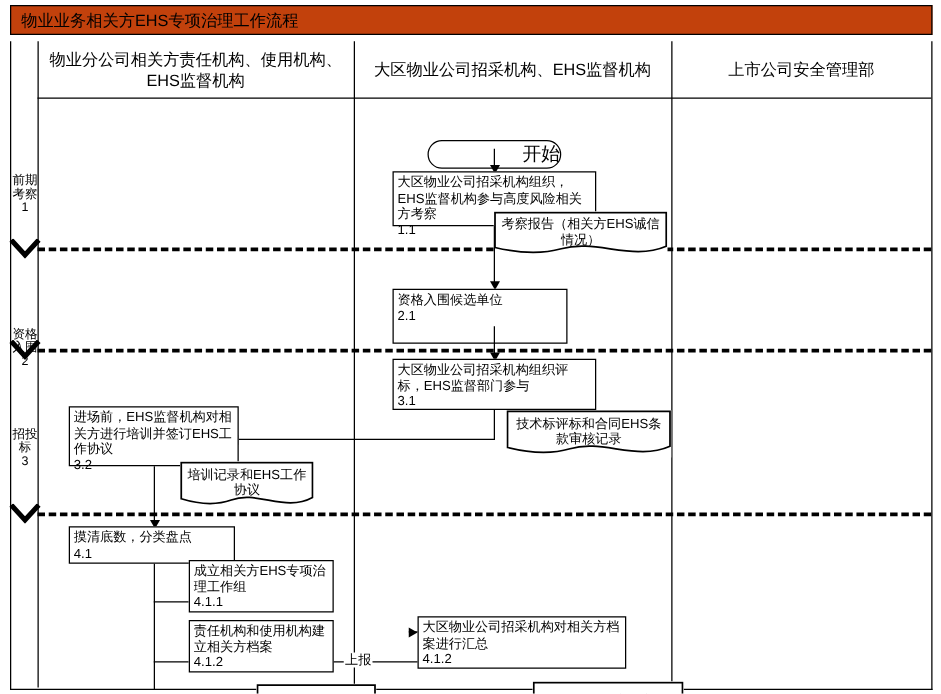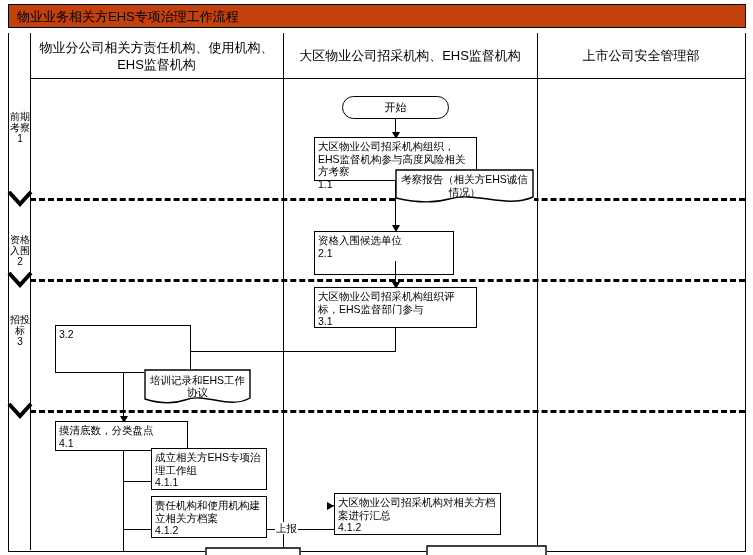--- a/index.html
+++ b/index.html
@@ -17,35 +17,35 @@
   .vline{position:absolute;width:0;border-left:1.3px solid #000;}
   
   .hline{position:absolute;height:0;border-top:1.3px solid #000;}
 
   
   .col-head{position:absolute;text-align:center;font-size:13px;line-height:17px;
     display:flex;align-items:center;justify-content:center;}
 
   
   .phase-label{position:absolute;width:20px;text-align:center;font-size:10px;
-    line-height:11px;letter-spacing:0;word-break:break-all;}
+    line-height:11px;letter-spacing:0;word-break:break-all;margin-top:28px;}
   .phase-label span{display:block;}
   .chev{position:absolute;width:26px;height:16px;}
 
   
   .dashline{position:absolute;height:0;border-top:3px dashed #000;}
 
   
   .shape{position:absolute;box-sizing:border-box;background:#fff;}
 
   .proc{border:1.4px solid #000;font-size:10.5px;line-height:12.5px;
     padding:2px 3px;text-align:left;}
 
-  .term{border:1.4px solid #000;border-radius:14px;font-size:11px;
-    display:flex;align-items:center;justify-content:center;}
+  .term{border:1.4px solid #000;border-radius:14px;font-size:15px;
+    display:flex;align-items:center;justify-content:flex-end;margin-top:16px;}
 
   .docshape{font-size:10.5px;line-height:12.5px;text-align:center;
     display:flex;align-items:center;justify-content:center;margin-top:17px;}
   .docshape svg{position:absolute;left:0;top:0;}
   .docshape .dtxt{position:relative;z-index:2;padding:0 4px;width:100%;
     box-sizing:border-box;margin-top:-4px;}
 
   .conn{position:absolute;background:#000;}
   .conn.v{width:1.4px;}
   .conn.h{height:1.4px;}
@@ -136,26 +136,33 @@
       <div>2.1</div>
     </div>
     <div class="conn v" style="left:386px;top:228px;height:24px;"></div>
     <div class="arrow down" style="left:382.5px;top:249px;"></div>
 
     <div class="shape proc" style="left:305px;top:254px;width:163px;height:41px;">
       <div>大区物业公司招采机构组织评标，EHS监督部门参与</div>
       <div>3.1</div>
     </div>
 
+    <div class="shape docshape" style="left:396px;top:278px;width:132px;height:38px;">
+      <svg width="132" height="38" viewBox="0 0 132 38">
+        <path d="M1,1 L131,1 L131,29 C104,41 77,23 51,31 C34,36 17,34 1,30 Z" fill="#ffffff" stroke="#000000" stroke-width="1.4"></path>
+      </svg>
+      <div class="dtxt">技术标评标和合同EHS条款审核记录</div>
+    </div>
 
     <div class="conn v" style="left:386px;top:295px;height:24px;"></div>
     <div class="conn h" style="left:182px;top:318px;width:205px;"></div>
     <div class="arrow left" style="left:175px;top:314.5px;"></div>
 
     <div class="shape proc" style="left:46px;top:292px;width:136px;height:48px;">
+      <div>进场前，EHS监督机构对相关方进行培训并签订EHS工作协议</div>
       <div>3.2</div>
     </div>
 
     <div class="shape docshape" style="left:135px;top:319px;width:107px;height:38px;">
       <svg width="107" height="38" viewBox="0 0 107 38">
         <path d="M1,1 L106,1 L106,29 C84,41 62,23 41,31 C27,36 14,34 1,30 Z" fill="#ffffff" stroke="#000000" stroke-width="1.4"></path>
       </svg>
       <div class="dtxt">培训记录和EHS工作协议</div>
     </div>
 

